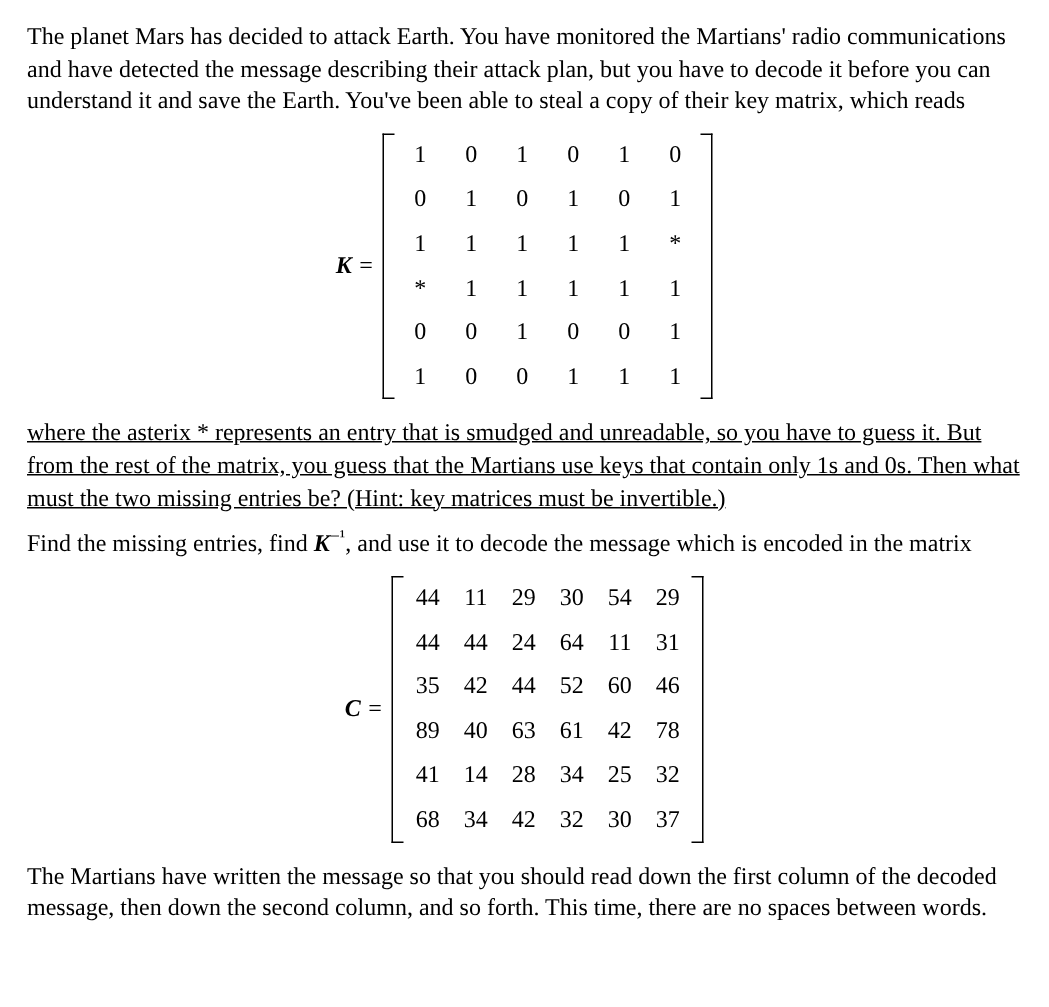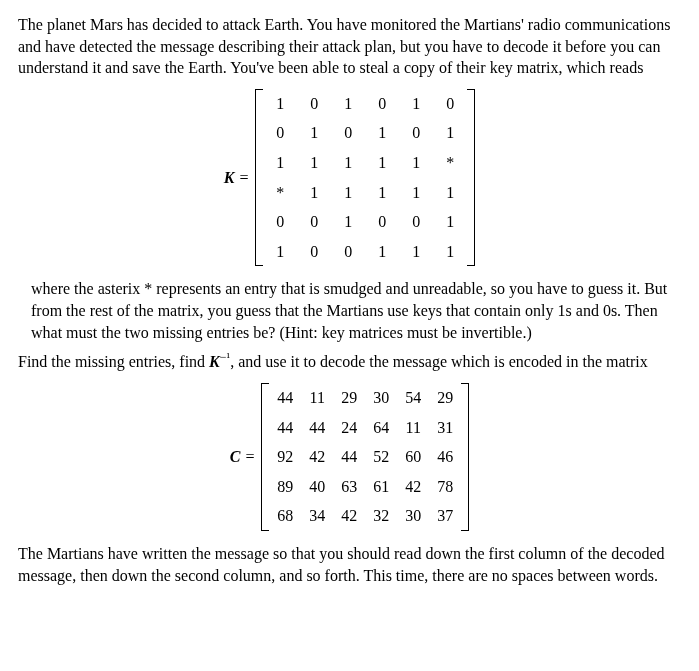--- a/index.html
+++ b/index.html
@@ -6,21 +6,21 @@
     margin: 0;
     padding: 14px 18px;
     width: 663px;
     font-family: "Times New Roman", Times, serif;
     font-size: 16px;
     line-height: 1.35;
     color: #000;
     background: #fff;
   }
   .para { margin: 0 0 6px 0; }
-  .indent { margin-left: 13px; }
+  .indent { margin-left: 0; text-decoration: underline; }
   .italic-var { font-style: italic; font-family: "Times New Roman", serif; font-weight: bold; }
   .matrix-block {
     display: flex;
     justify-content: center;
     align-items: center;
     margin: 10px 0 12px 0;
   }
   .matrix-label {
     font-style: italic;
     font-family: "Times New Roman", serif;
@@ -140,34 +140,42 @@
           </tr>
       <tr>
             <td>44</td>
             <td>44</td>
             <td>24</td>
             <td>64</td>
             <td>11</td>
             <td>31</td>
           </tr>
       <tr>
-            <td>92</td>
+            <td>35</td>
             <td>42</td>
             <td>44</td>
             <td>52</td>
             <td>60</td>
             <td>46</td>
           </tr>
       <tr>
             <td>89</td>
             <td>40</td>
             <td>63</td>
             <td>61</td>
             <td>42</td>
             <td>78</td>
+          </tr>
+      <tr>
+            <td>41</td>
+            <td>14</td>
+            <td>28</td>
+            <td>34</td>
+            <td>25</td>
+            <td>32</td>
           </tr>
       <tr>
             <td>68</td>
             <td>34</td>
             <td>42</td>
             <td>32</td>
             <td>30</td>
             <td>37</td>
           </tr>
     </tbody>

